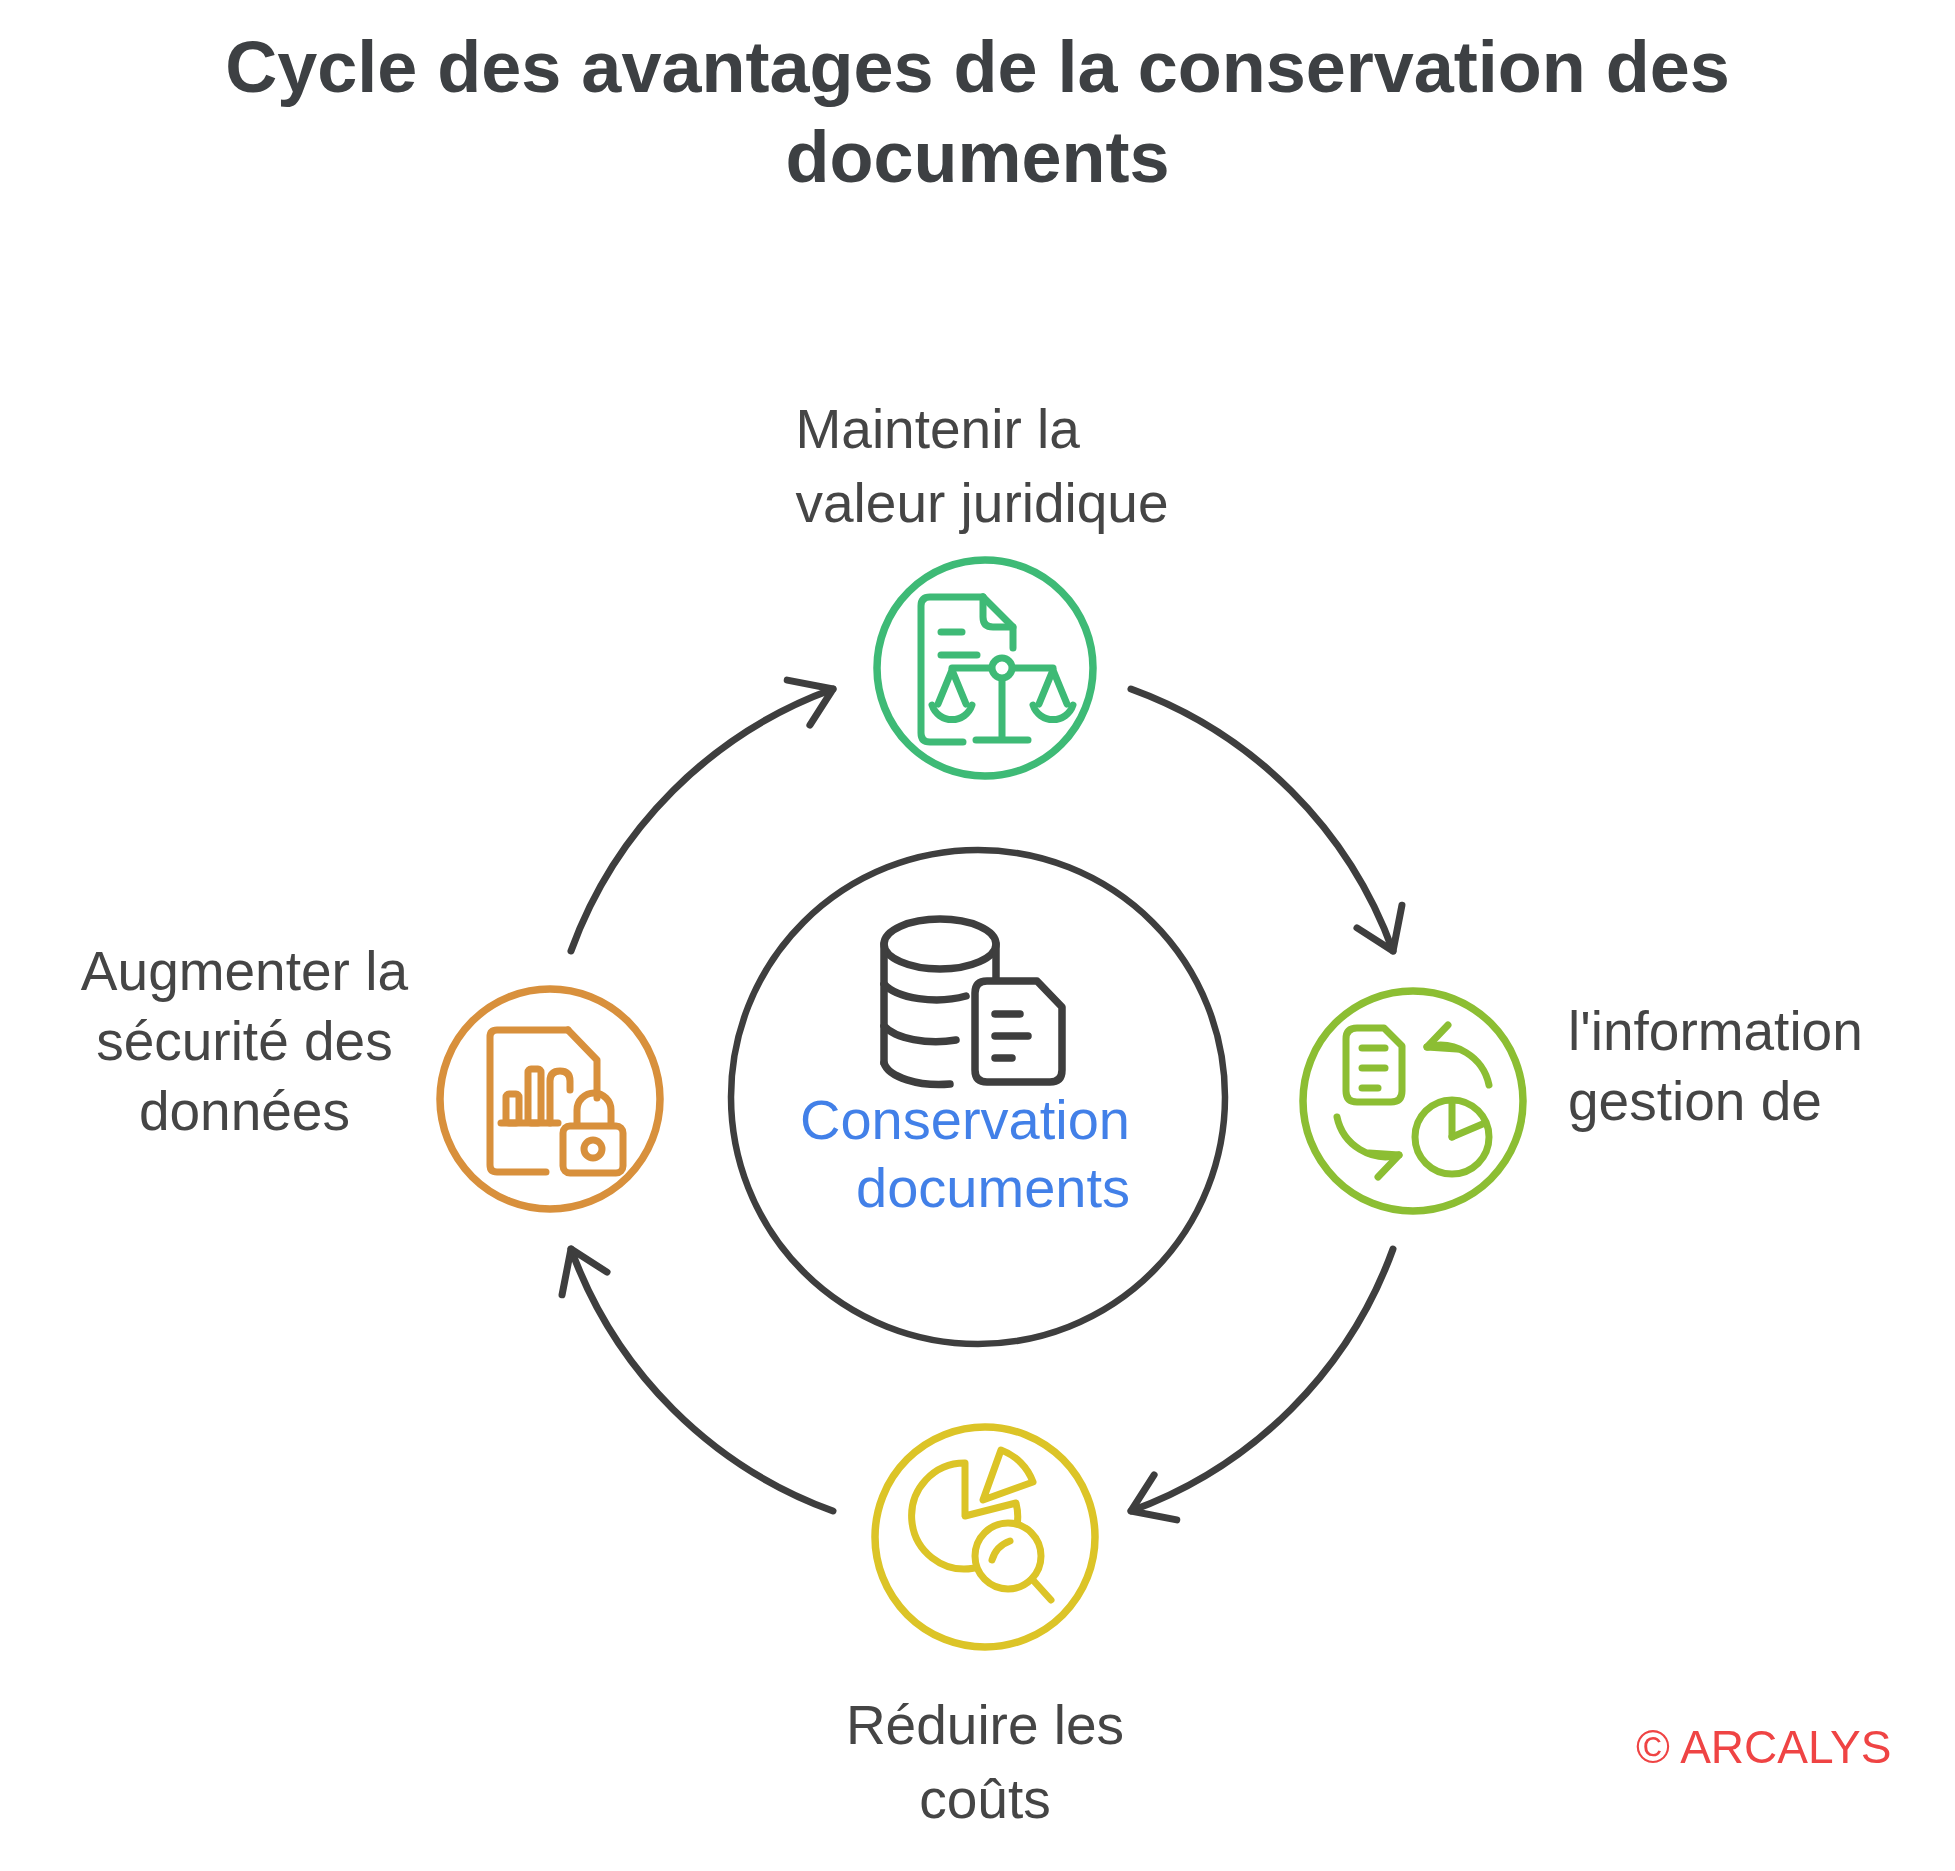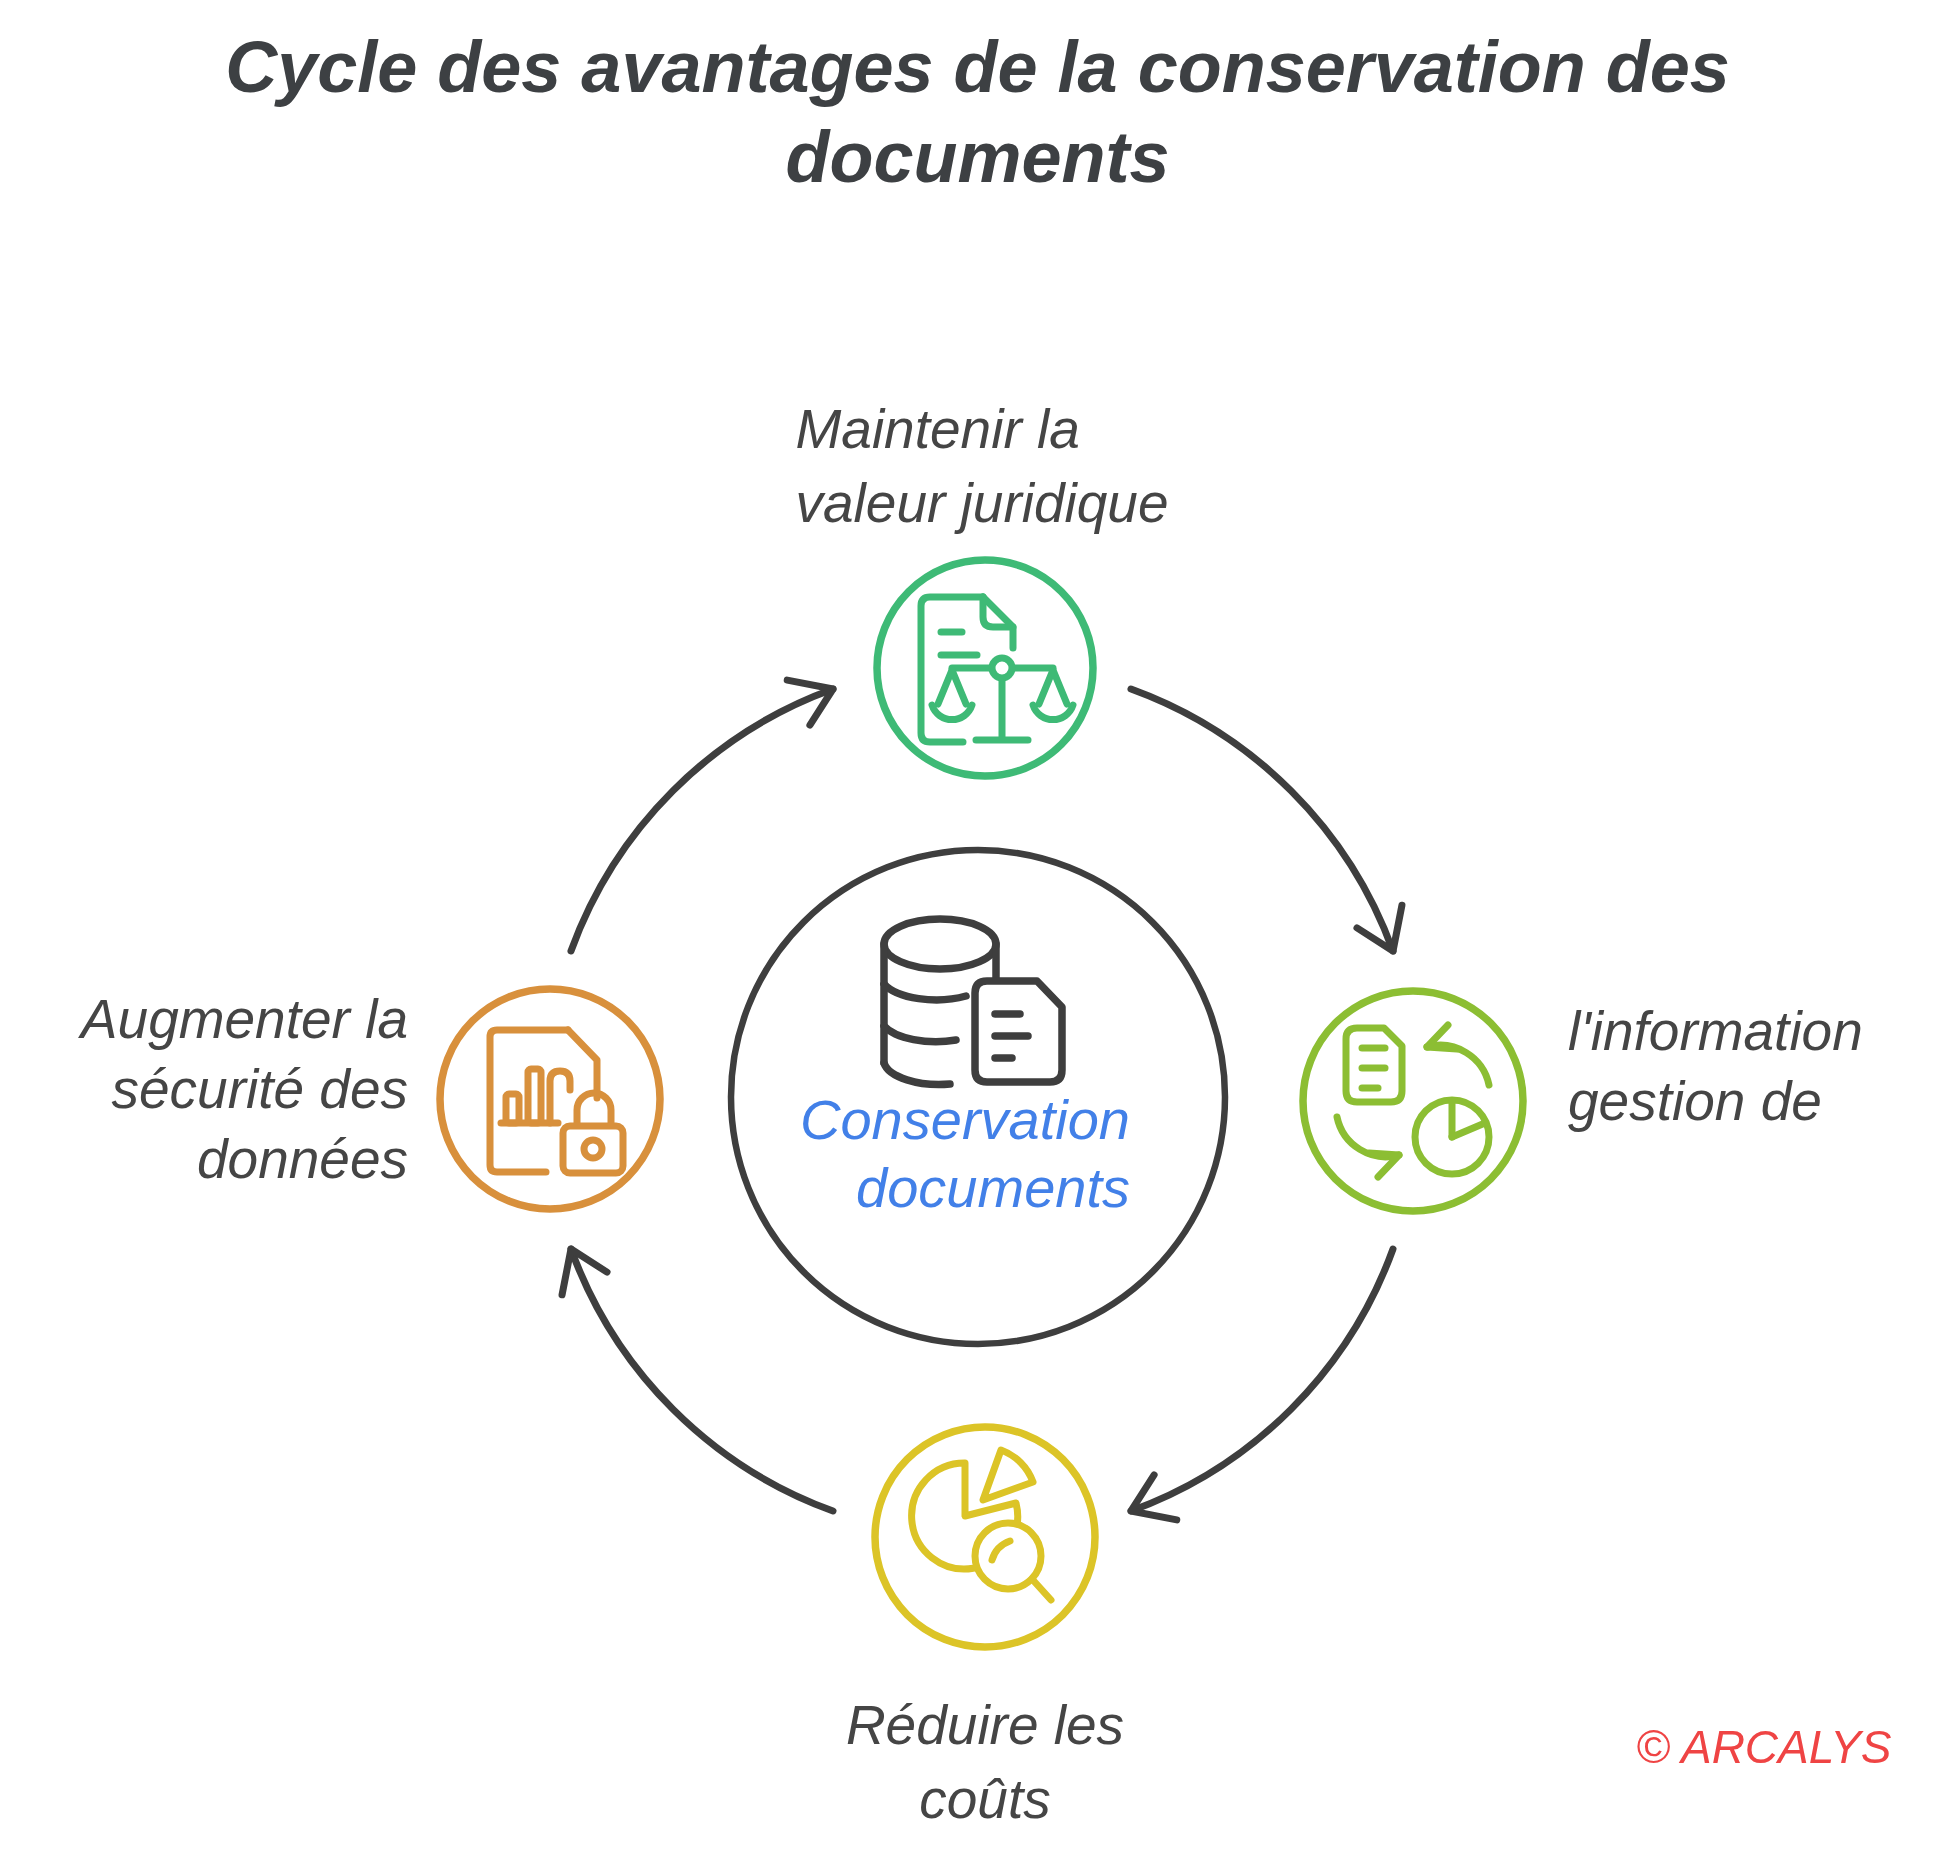--- a/index.html
+++ b/index.html
@@ -3,21 +3,21 @@
 <meta charset="utf-8">
 <style>
   html,body{margin:0;padding:0;}
   body{
     width:1955px;height:1871px;
     background:#ffffff;
     position:relative;
     overflow:hidden;
     font-family:"Liberation Sans", sans-serif;
   }
-  .abs{position:absolute;font-style:italic;}
+  .abs{position:absolute;}
   #diagram-svg{position:absolute;left:0;top:0;}
   .page-title{
     left:0;top:22px;width:1955px;
     text-align:center;
     font-size:72px;font-weight:700;
     line-height:90px;
     color:#3d4043;
     letter-spacing:0px;
   }
   .node-label{
@@ -31,22 +31,22 @@
     left:982px;top:392px;
     transform:translateX(-50%);
     text-align:left;
     line-height:74px;
   }
   .label-right{
     left:1568px;top:996px;
     text-align:left;
   }
   .label-left{
-    right:1547px;top:984px;
-    text-align:right;
+    right:1547px;top:936px;
+    text-align:center;
   }
   .label-bottom{
     left:985px;top:1672px;
     transform:translateX(-50%);
     text-align:center;
     line-height:74px;
     margin-top:16px;
   }
   .center-label{
     left:965px;top:1086px;

